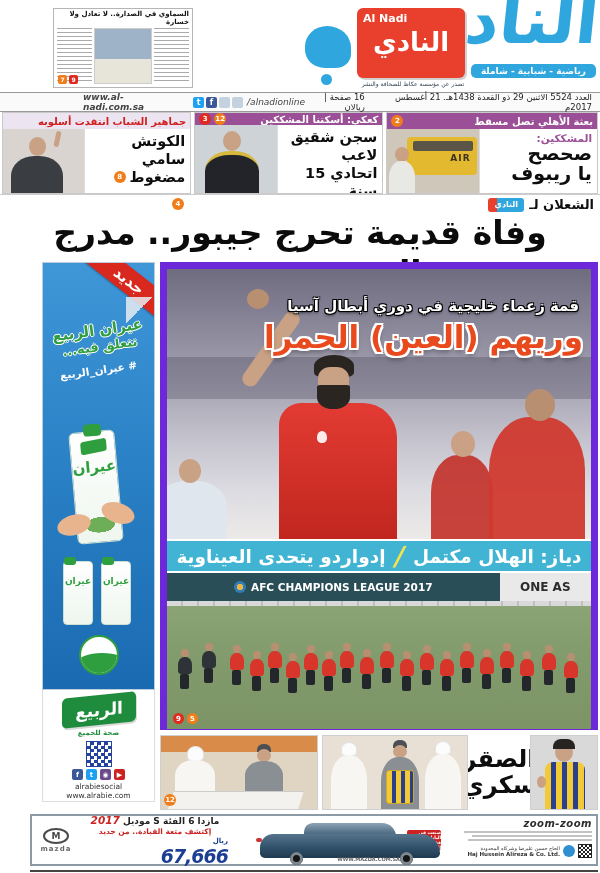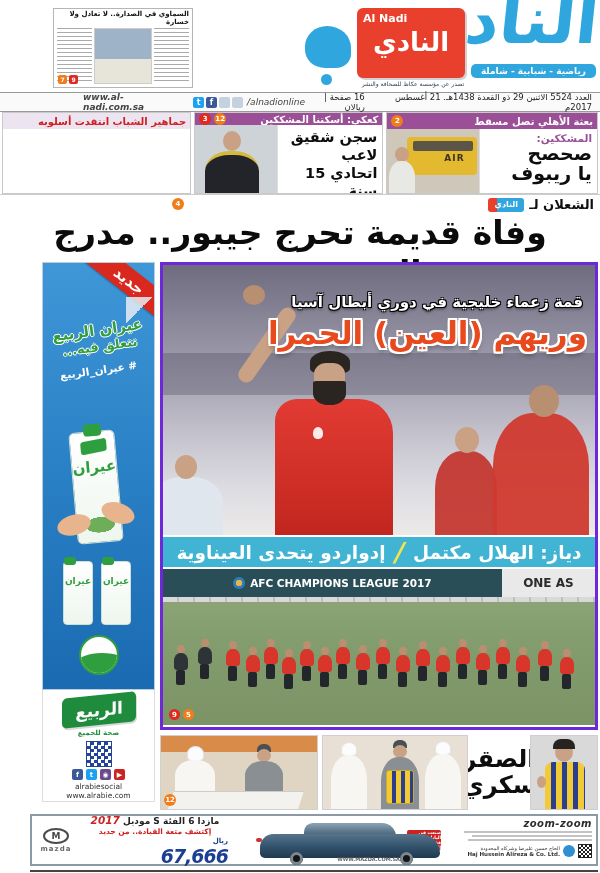--- a/index.html
+++ b/index.html
@@ -45,21 +45,21 @@
   .orange { background:#f07d1a; } .redb { background:#e02a20; }
   .card-body { flex:1; display:flex; direction:rtl; }
   .card-text { flex:1; padding:3px 5px; text-align:right; }
   .card-lead { color:#9b4f96; font-size:10.5px; font-weight:bold; }
   .card-head-lg { font-size:19px; font-weight:900; color:#0d0d0d; line-height:1.05; }
   .card-head-md { font-size:14.5px; font-weight:900; color:#0d0d0d; line-height:1.25; }
   .card-photo { width:44%; position:relative; overflow:hidden; border-inline-start:1px solid #ddd; }
   .ph-bus { background:#cfc8ba; }
   .bus-body { position:absolute; right:2px; top:8px; width:70px; height:38px; background:#e3b92f; border-radius:4px; }
   .bus-win { position:absolute; right:6px; top:12px; width:60px; height:10px; background:#5a5547; border-radius:2px; }
-  .bus-txt { position:absolute; right:14px; top:24px; font-size:9px; font-weight:bold; color:#3c3320; letter-spacing:1px; }
+  .bus-txt { position:absolute; right:8px; top:24px; font-size:9px; font-weight:bold; color:#3c3320; letter-spacing:1px; }
   .fig-head { position:absolute; width:14px; height:15px; border-radius:50%; background:#c9a184; }
   .fig-body { position:absolute; border-radius:45% 45% 0 0; }
   .ph-player2 { background:#cdd3d6; }
   .ph-player3 { background:#d9d4cf; }
 
   
   .kicker-strip { position:absolute; top:194px; left:0; width:600px; height:20px; border-top:1px solid #ccc; display:flex; flex-direction:row; direction:rtl; align-items:center; padding-right:6px; gap:5px; font-size:13px; font-weight:900; color:#101010; }
   .logo-chip { width:36px; height:14px; border-radius:3px; background:linear-gradient(90deg,#e8402d 0 9px,#2fa7de 9px); color:#fff; font-size:8px; font-weight:bold; display:flex; align-items:center; justify-content:center; }
   .kicker-badge { position:absolute; left:172px; top:3px; }
 
@@ -91,21 +91,21 @@
   .ad-white { position:relative; width:113px; height:112px; background:#fff; border:1px solid #ddd; border-top:none; text-align:center; padding-top:5px; }
   .flag-logo { width:74px; height:30px; margin:0 auto; background:#1e8c3c; border-radius:5px; transform:skewY(-6deg); color:#fff; font-weight:900; font-size:17px; display:flex; align-items:center; justify-content:center; direction:rtl; box-shadow:1px 2px 0 rgba(0,0,0,.15); }
   .flag-tag { color:#1e8c3c; font-size:7px; font-weight:bold; margin-top:4px; direction:rtl; }
   .qr { width:26px; height:26px; margin:4px auto 2px; border:1px solid #24439c; background:repeating-conic-gradient(#24439c 0% 25%, #fff 0% 50%); background-size:7px 7px; }
   .ad-socials { display:flex; gap:3px; justify-content:center; margin-top:2px; }
   .ad-soc { width:11px; height:11px; border-radius:2px; color:#fff; font-size:7px; font-weight:bold; display:flex; align-items:center; justify-content:center; }
   .ad-handle { font-size:7.5px; color:#333; margin-top:2px; }
   .ad-site { font-size:7.5px; color:#333; }
 
   
-  .framed { position:absolute; left:160px; top:262px; width:438px; height:468px; border:3px solid #6d28d9; background:#fff; }
+  .framed { position:absolute; left:160px; top:262px; width:438px; height:468px; border:7px solid #6d28d9; background:#fff; }
   .hero { position:relative; width:100%; height:270px; overflow:hidden; background:linear-gradient(180deg,#6f6c80 0%,#8f8c9e 25%,#aaa7b6 45%,#c7c5cf 65%,#dcdbe1 82%,#eceae8 100%); }
   .hero-band { position:absolute; left:0; top:88px; width:100%; height:42px; background:rgba(58,53,76,.28); }
   .hero-arm { position:absolute; left:96px; top:36px; width:16px; height:88px; background:#c9a184; transform:rotate(35deg); border-radius:8px; }
   .hero-fist { position:absolute; left:80px; top:20px; width:22px; height:20px; background:#b98f72; border-radius:50%; }
   .hero-hair { position:absolute; left:147px; top:86px; width:40px; height:22px; background:#2a2520; border-radius:50% 50% 20% 20%; }
   .hero-face { position:absolute; left:151px; top:98px; width:31px; height:28px; background:#c9a184; border-radius:40%; }
   .hero-beard { position:absolute; left:150px; top:116px; width:33px; height:24px; background:#2a2520; border-radius:10% 10% 48% 48%; }
   .hero-torso { position:absolute; left:112px; top:134px; width:118px; height:140px; background:linear-gradient(180deg,#e23b33,#c0261e); border-radius:22px 34px 0 0; }
   .hero-crest { position:absolute; left:150px; top:162px; width:10px; height:12px; background:#fff; border-radius:50% 50% 40% 40%; opacity:.9; }
   .hero-p2 { position:absolute; right:6px; top:148px; width:96px; height:126px; background:#d0392f; border-radius:42% 42% 0 0; opacity:.95; }
@@ -265,20 +265,34 @@
         <div class="card-photo ph-player2">
           <div class="fig-head" style="left:28px; top:6px; width:18px; height:20px;"></div>
           <div class="fig-body" style="left:10px; top:26px; width:54px; height:44px; background:#23242a; border-top:4px solid #d6b93c;"></div>
         </div>
       </div>
     </div>
     <div class="card card3">
       <div class="card-header alt">
         <span>جماهير الشباب انتقدت أسلوبه</span>
       </div>
+      <div class="card-body">
+        <div class="card-text">
+          <div class="card-head-md">الكوتش سامي</div>
+          <div class="card-head-md" style="display:flex; gap:4px; align-items:center;">
+            <span>مضغوط</span>
+            <span class="badge orange">8</span>
+          </div>
+        </div>
+        <div class="card-photo ph-player3">
+          <div class="fig-head" style="left:26px; top:8px; width:17px; height:19px;"></div>
+          <div class="fig-body" style="left:8px; top:27px; width:52px; height:44px; background:#3a3d42;"></div>
+          <div style="position:absolute; left:52px; top:2px; width:5px; height:16px; background:#c9a184; border-radius:3px; transform:rotate(12deg);"></div>
+        </div>
+      </div>
     </div>
   </div>
 
   <div class="kicker-strip">
     <span>الشعلان لـ</span>
     <span class="logo-chip">النادي</span>
     <span class="badge orange kicker-badge">4</span>
   </div>
 
   <h1 class="main-headline">وفاة قديمة تحرج جيبور.. مدرج الشمس مقهور</h1>

